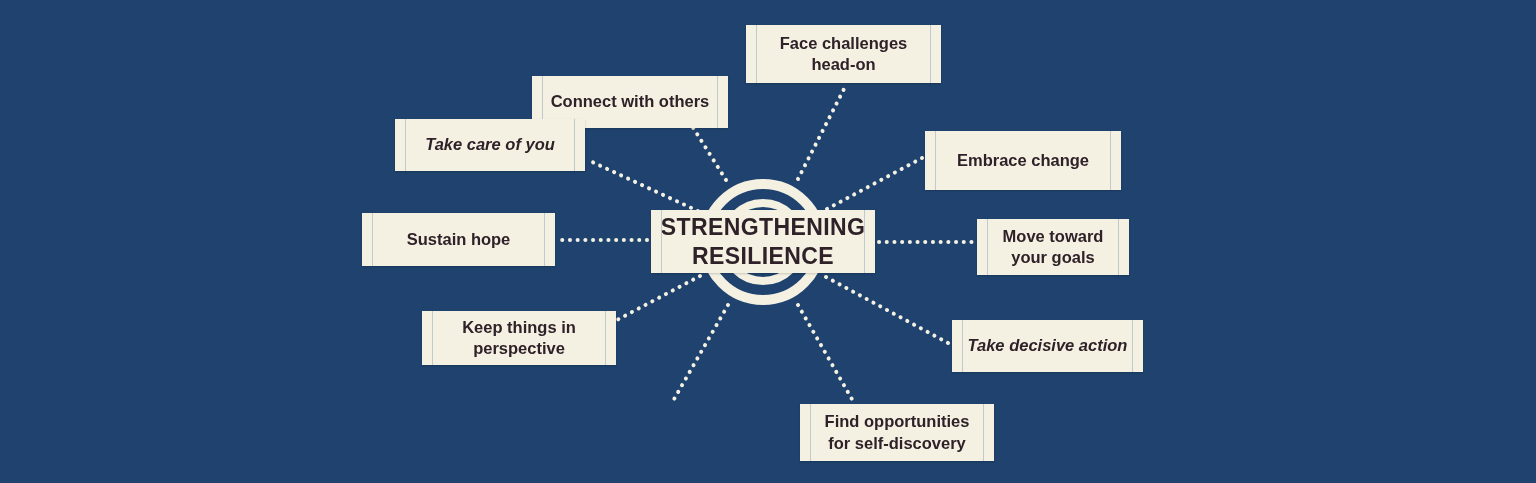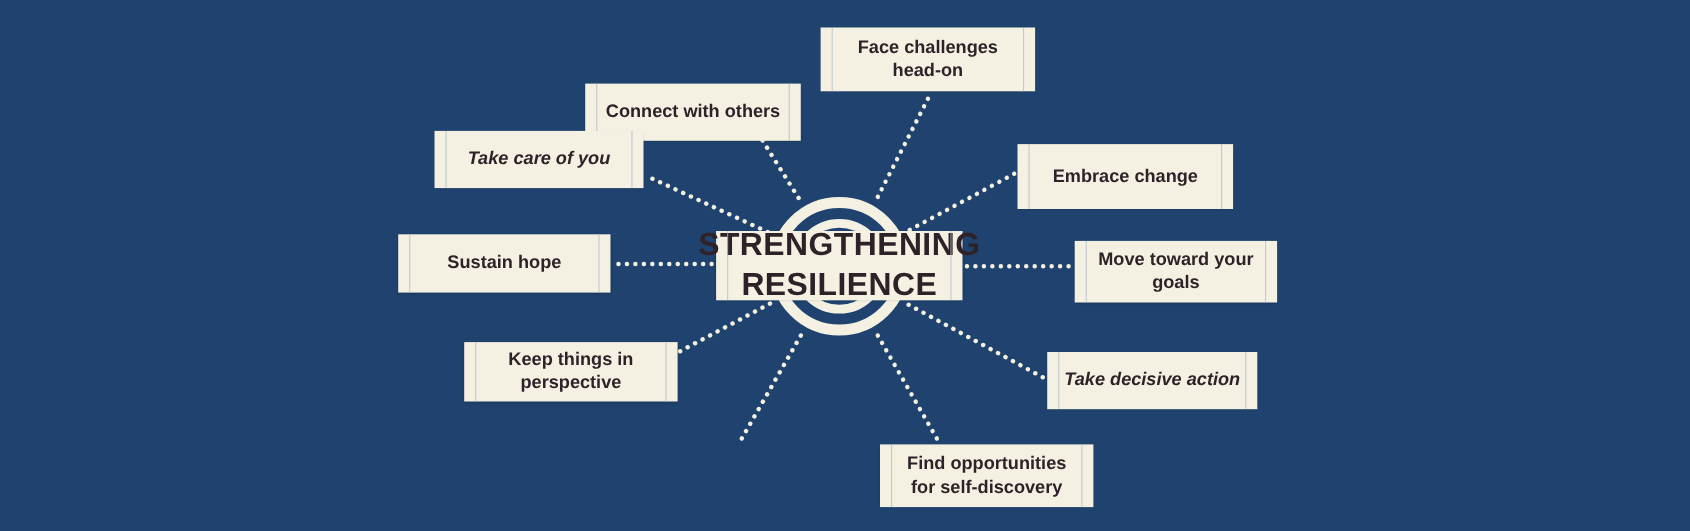--- a/index.html
+++ b/index.html
@@ -53,21 +53,21 @@
     position: absolute;
     top: 0; bottom: 0;
     width: 1px;
     background: var(--rule, #AEBCC6);
     opacity: 0.75;
   }
   .node::before { left: 10px; }
   .node::after  { right: 10px; }
   .node.one-line { white-space: nowrap; }
   .node.center-node {
-    font-size: 29px;
+    font-size: 23px;
     letter-spacing: 0.4px;
     line-height: 1.22;
     padding: 2px 8px;
     text-align: center;
   }
 </style>
 </head>
 <body>
 
 <div class="canvas">
@@ -104,21 +104,21 @@
   </div>
 
   <div class="node one-line" style="left:925px; top:131px; width:196px; height:59px;">
     <span>Embrace change</span>
   </div>
 
   <div class="node one-line" style="left:362px; top:213px; width:193px; height:53px;text-align:right;">
     <span>Sustain hope</span>
   </div>
 
-  <div class="node" style="left:977px; top:219px; width:184px; height:56px;justify-content:flex-end;">
+  <div class="node" style="left:977px; top:219px; width:152px; height:56px;justify-content:flex-end;">
     <span>Move toward your goals</span>
   </div>
 
   <div class="node" style="left:401px; top:311px; width:194px; height:54px;margin-left:21px;">
     <span>Keep things in perspective</span>
   </div>
 
   <div class="node one-line" style="left:952px; top:320px; width:191px; height:52px;font-style:italic;">
     <span>Take decisive action</span>
   </div>

